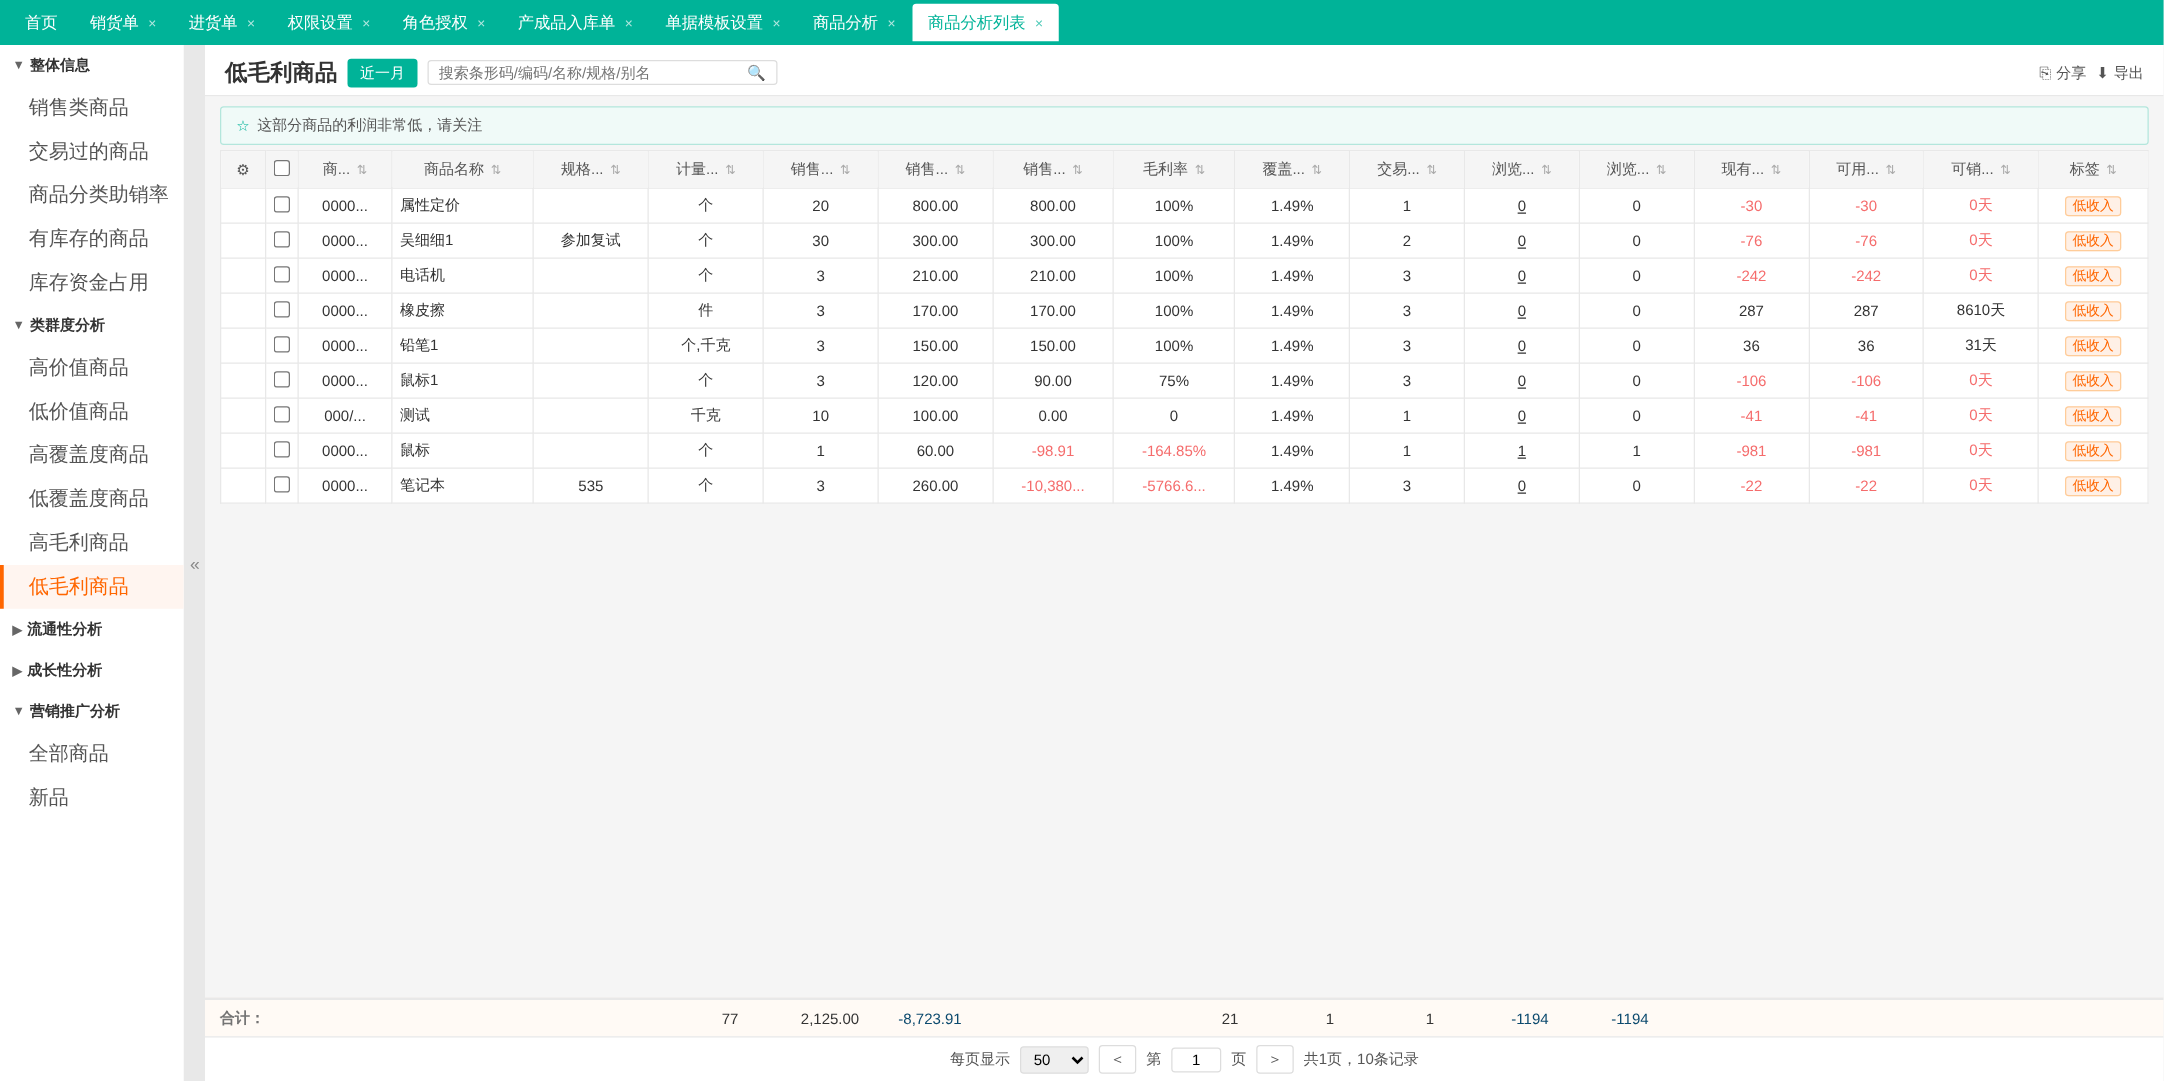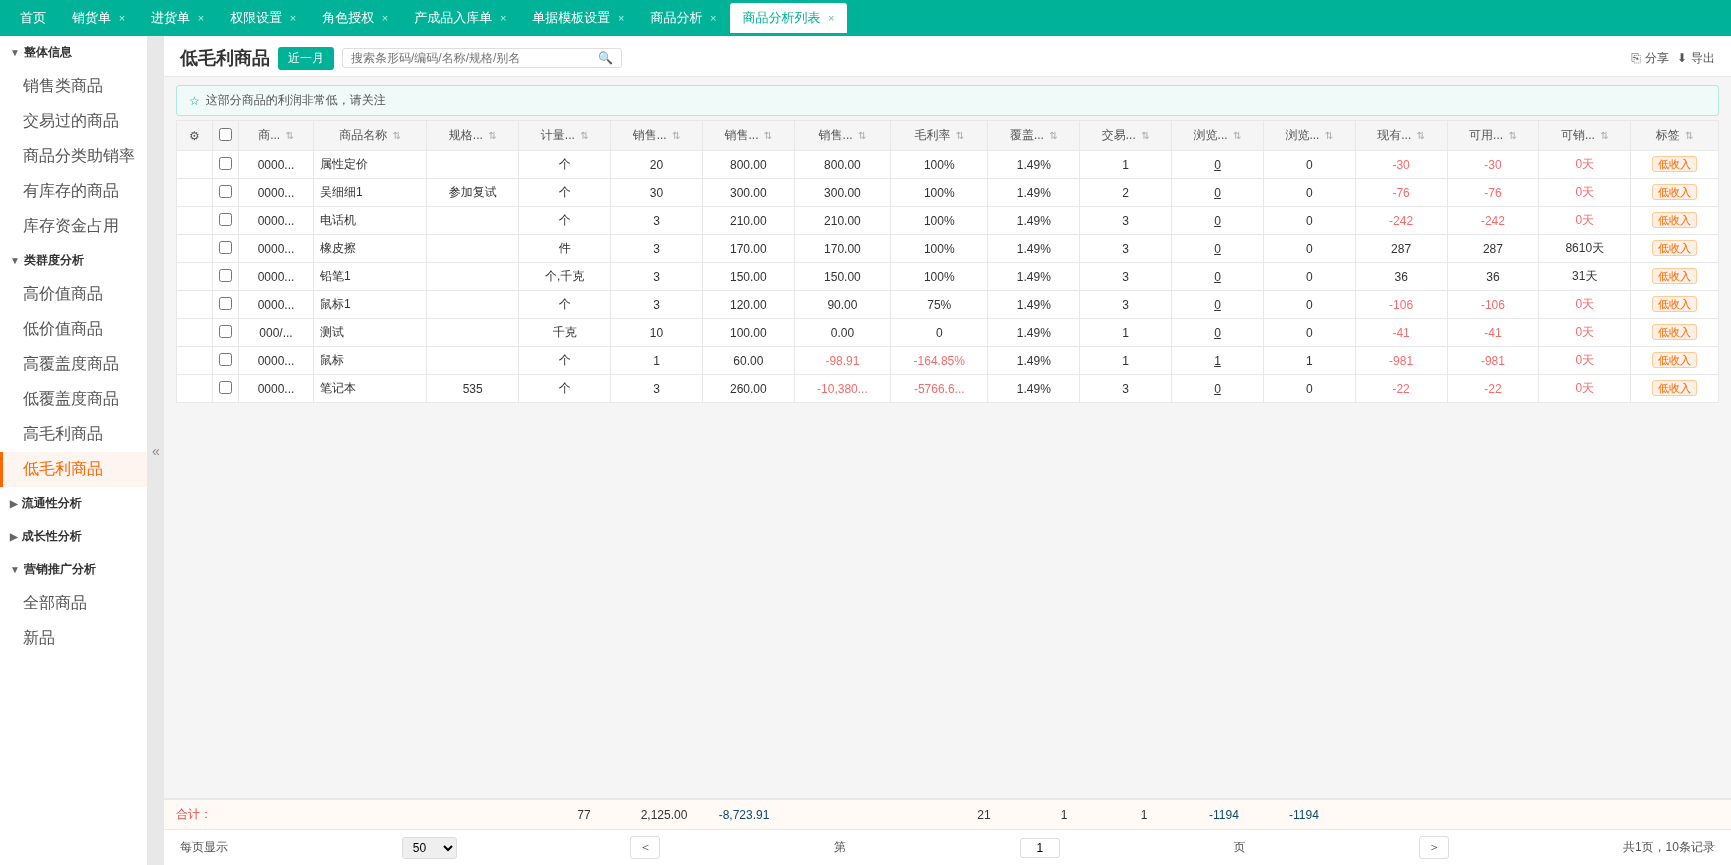--- a/index.html
+++ b/index.html
@@ -186,37 +186,37 @@
     .checkbox-cell { width: 24px; }
 
     
     .table-footer {
       background: #fffaf5;
       border-top: 2px solid #e8e8e8;
       padding: 6px 12px;
       display: flex;
       align-items: center;
     }
-    .footer-label { font-weight: normal; color: #ef4444; margin-right: 12px; }
+    .footer-label { font-weight: bold; color: #737373; margin-right: 12px; }
     .footer-cell {
       min-width: 80px;
       text-align: center;
       color: #333;
       padding: 0 6px;
     }
     .footer-cell.red { color: #0c4a6e; }
 
     
     .pagination-bar {
       background: #fff;
       border-top: 1px solid #e8e8e8;
       display: flex;
       align-items: center;
       padding: 6px 16px;
-      justify-content: space-between;
+      justify-content: center;
       gap: 8px;
       font-size: 12px;
       color: #555;
     }
     .page-size-select {
       border: 1px solid #ddd;
       border-radius: 3px;
       padding: 2px 6px;
       font-size: 12px;
     }

